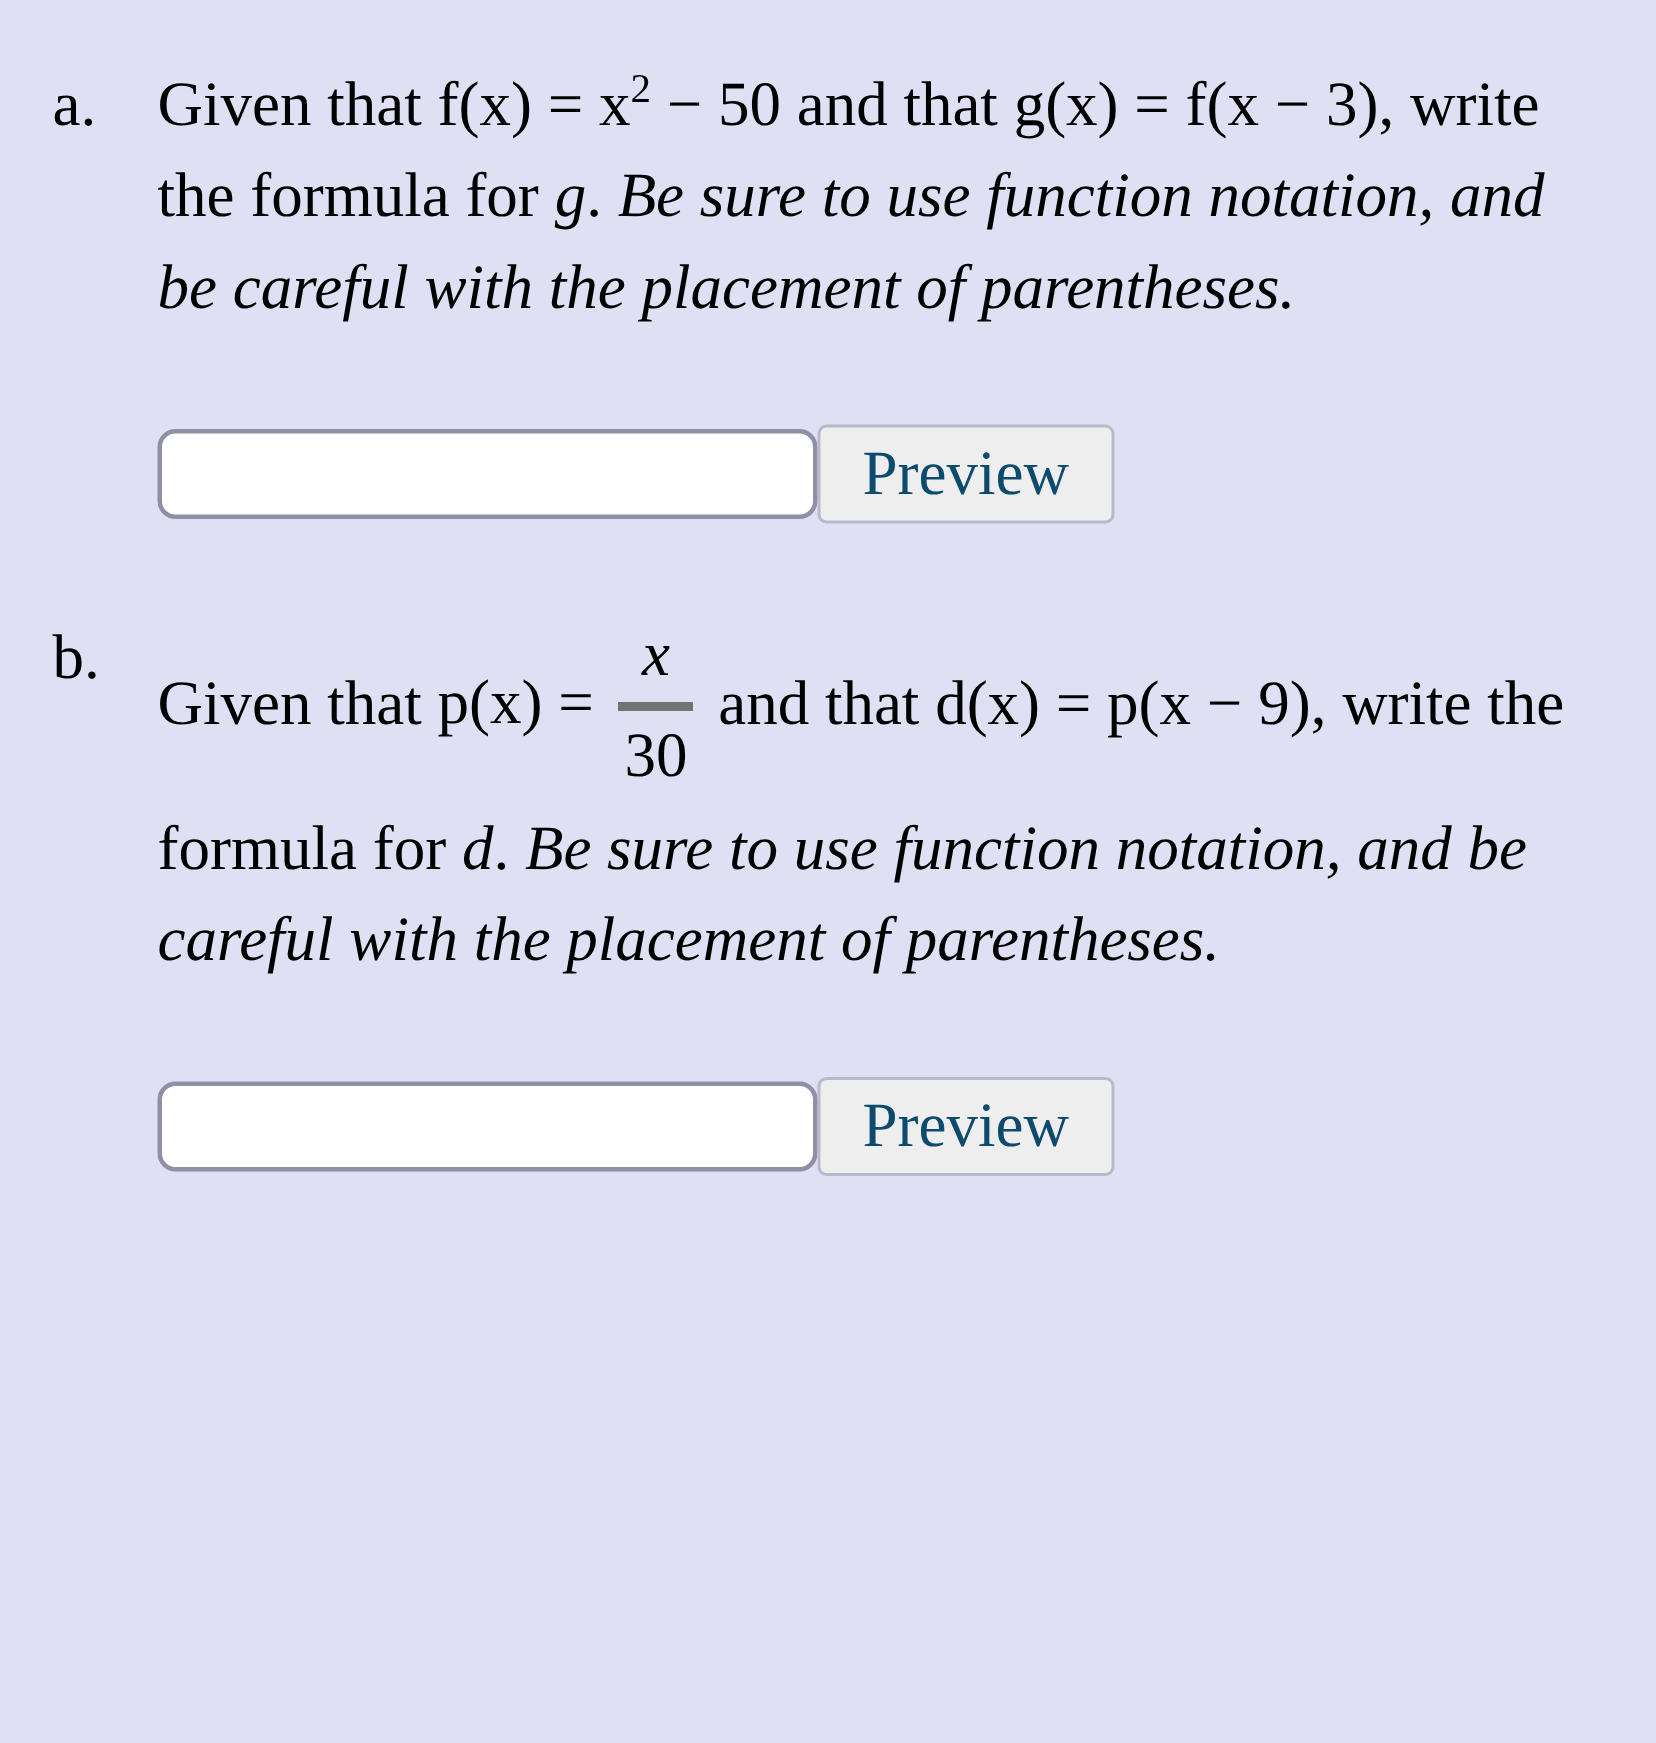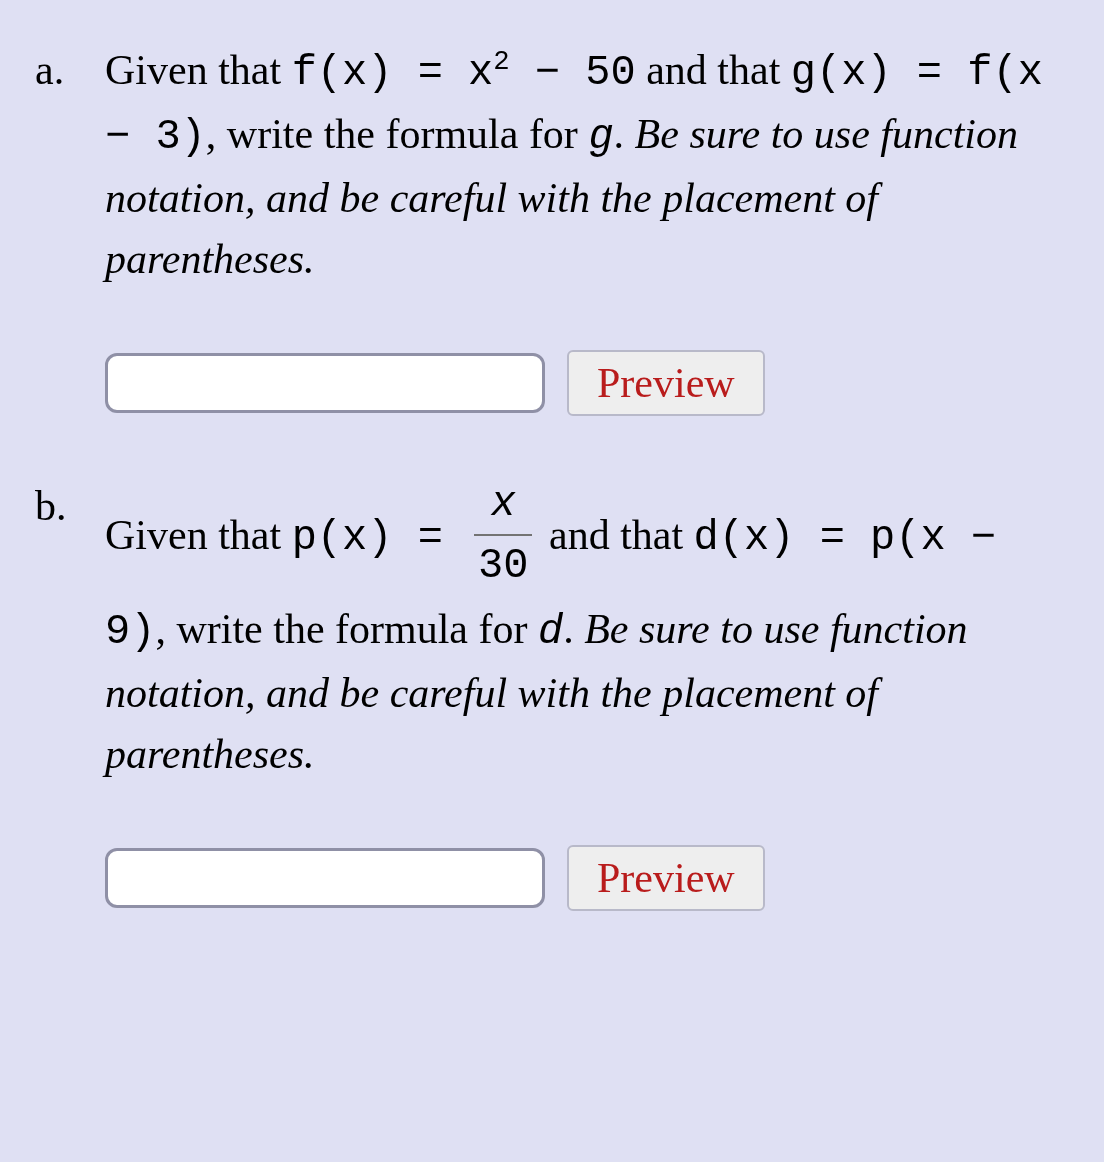--- a/index.html
+++ b/index.html
@@ -8,38 +8,38 @@
     background:#dfe0f3;
     font-family:"Times New Roman",Times,serif;
     font-size:42px;color:#000;
     box-sizing:border-box;
     padding:40px 35px 40px 35px;
   }
   .problem{display:flex;margin-bottom:60px}
   .label{width:70px;flex-shrink:0;padding-top:6px}
   .content{flex:1}
   .prompt{line-height:1.45}
-  .math{font-family:Liberation Mono, monospace}
+  .math{font-family:Liberation Serif, serif}
   .response{display:flex;align-items:center;margin-top:60px}
   .answer-input{
     width:440px;height:60px;
     border:3px solid #8f90a6;border-radius:12px;
     background:#fff;font-size:36px;
     padding:0 12px;box-sizing:border-box;
   }
   .preview-btn{
-    margin-left:22px;height:66px;
+    height:66px;
     background:#eeeeee;
     border:2px solid #b8b9c9;border-radius:6px;
     font-family:inherit;font-size:42px;
-    padding:0 28px;cursor:pointer;color:#b91c1c;
+    padding:0 28px;cursor:pointer;color:#0c4a6e;
   }
   .fraction{display:inline-block;vertical-align:middle;text-align:center;margin:0 6px;position:relative;top:-2px}
   .fraction .num{display:block;padding:0 4px}
-  .fraction .den{display:block;border-top:2px solid #737373;padding:0 4px}
+  .fraction .den{display:block;border-top:6px solid #737373;padding:0 4px}
   sup{font-size:0.65em;vertical-align:super;line-height:0} 
 </style>
 </head>
 <body>
 
 <div class="problem">
   <div class="label">a.</div>
   <div class="content">
     <div class="prompt">
       <span>Given that </span><span class="math"><span>f(x) = x</span><sup>2</sup><span> − 50</span></span><span> and that </span>

